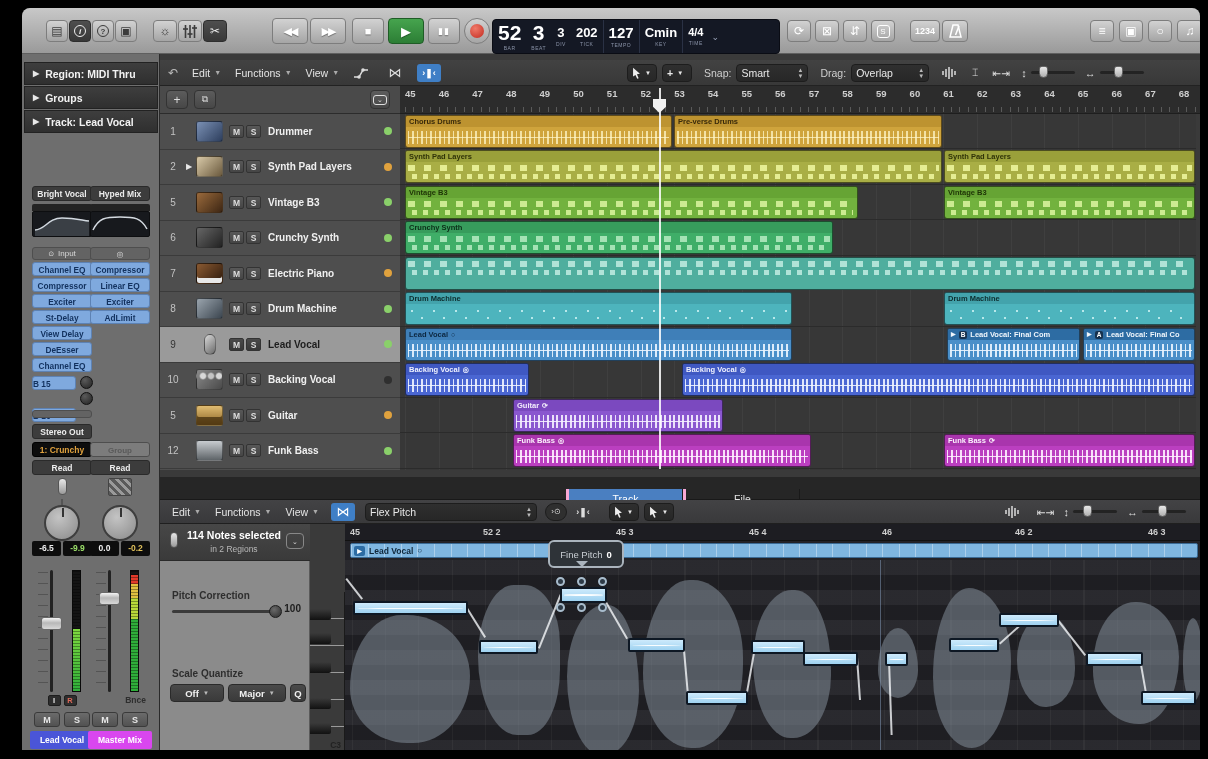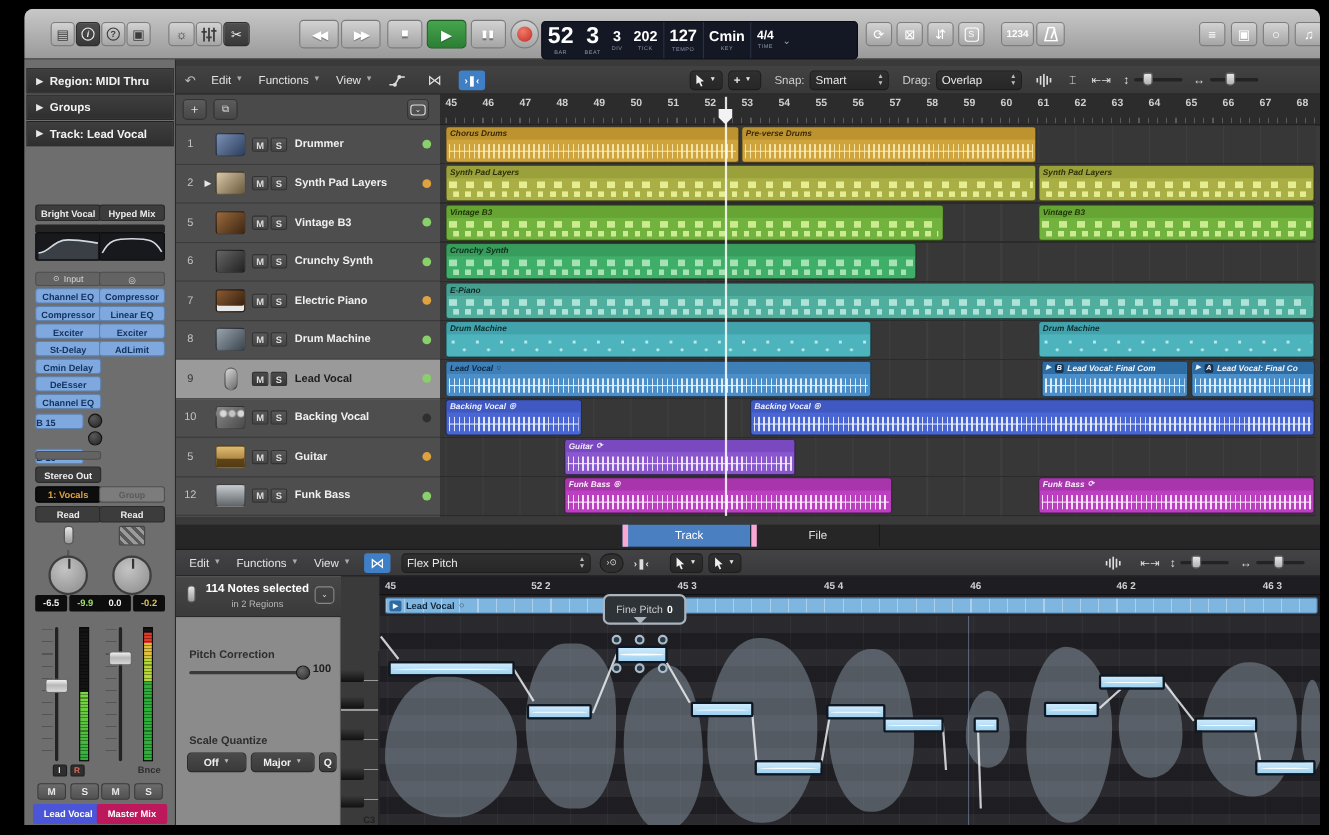--- a/index.html
+++ b/index.html
@@ -84,21 +84,21 @@
   .tms { display:flex; gap:2px; margin-right:7px; }
   .tmsb { width:15px; height:13px; background:linear-gradient(#585858,#454545); border:1px solid #333; border-radius:2px; color:#dedede; font-size:8.5px; font-weight:bold; text-align:center; line-height:12px; }
   .trow.sel .tmsb { background:linear-gradient(#4a4a4a,#383838); }
   .tname { flex:1; color:#f0f0f0; font-size:10px; font-weight:bold; overflow:hidden; white-space:nowrap; }
   .trow.sel .tname { color:#1d1d1d; }
   .tdot { width:8px; height:8px; border-radius:50%; margin-right:8px; }
 
   .lanes { position:absolute; left:400px; top:114px; width:796px; height:356px; background:#373737;
            background-image:repeating-linear-gradient(90deg,#3f3f3f 0 1px,transparent 1px 33.65px); background-position:5px 0; }
   .lanegrid { position:absolute; inset:0; background:repeating-linear-gradient(180deg,transparent 0 34.5px,#2b2b2b 34.5px 35.5px); }
-  .region { position:absolute; height:33px; border-radius:3px; border:1px solid rgba(0,0,0,.55); overflow:hidden;font-style:italic; }
+  .region { position:absolute; height:33px; border-radius:3px; border:1px solid rgba(0,0,0,.55); overflow:hidden; }
   .rhead { height:11px; font-size:7.5px; font-weight:bold; line-height:11px; padding:0 3px; white-space:nowrap; overflow:hidden; display:flex; gap:3px; align-items:center; }
   .rbody { position:relative; height:21px; }
   .wav::after { content:""; position:absolute; left:2px; right:2px; top:4px; bottom:4px;
         background:repeating-linear-gradient(90deg,var(--rw) 0 1.5px,transparent 1.5px 4.5px); }
   .wav::before { content:""; position:absolute; left:2px; right:2px; top:10px; height:1px; background:var(--rw); }
   .midi::after { content:""; position:absolute; left:2px; right:2px; top:3px; height:6px;
         background:repeating-linear-gradient(90deg,var(--rw) 0 7px,transparent 7px 16px); }
   .midi::before { content:""; position:absolute; left:6px; right:4px; top:12px; height:5px;
         background:repeating-linear-gradient(90deg,var(--rw) 0 5px,transparent 5px 11px); }
   .dots::after { content:""; position:absolute; left:2px; right:2px; top:3px; bottom:3px;
@@ -118,21 +118,21 @@
   .rg-indigo { --rc:#4a66d2; --rh:#3f58c2; --rt:#eef1ff; --rw:rgba(240,244,255,.9); background:var(--rc); }
   .rg-purple { --rc:#8a57cf; --rh:#7b49bf; --rt:#f2ecfc; --rw:rgba(245,240,255,.9); background:var(--rc); }
   .rg-magenta{ --rc:#bb3fc0; --rh:#a935ad; --rt:#fbeffc; --rw:rgba(255,240,255,.9); background:var(--rc); }
   .rhead { background:var(--rh); color:var(--rt); }
 
   .playhead { position:absolute; left:659px; top:88px; width:2px; height:381px; background:rgba(255,255,255,.85); z-index:30; }
   .ph-handle { position:absolute; left:653px; top:99px; width:13px; height:14px; background:#f2f2f2; clip-path:polygon(0 0,100% 0,100% 55%,50% 100%,0 55%); z-index:31; }
 
   
   .edtabs { position:absolute; left:160px; top:477px; width:1040px; height:23px; background:#262626; border-bottom:1px solid #191919; }
-  .edtab { position:absolute; top:0; height:20px; font-size:10.5px; color:#e2e2e2; display:flex; align-items:center; justify-content:center; border-left:5px solid #f9a8d4; border-right:1px solid #191919; }
+  .edtab { position:absolute; top:12px; height:20px; font-size:10.5px; color:#e2e2e2; display:flex; align-items:center; justify-content:center; border-left:3px solid #f9a8d4; border-right:1px solid #191919; }
   .edtab.on { background:#4a7fc1; color:#fff; }
   .ed-toolbar { position:absolute; left:160px; top:500px; width:1040px; height:24px; background:linear-gradient(#434345,#39393b); border-bottom:1px solid #1f1f1f; display:flex; align-items:center; color:#e0e0e0; font-size:10.5px; }
 
   .edpanel { position:absolute; left:160px; top:524px; width:150px; height:226px; background:#8b8b8b; border-right:1px solid #5a5a5a; }
   .edphead { position:absolute; left:0; top:0; width:150px; height:37px; background:linear-gradient(#474747,#3a3a3a); border-bottom:1px solid #2a2a2a; color:#fff; }
   .pc-slider { position:absolute; left:12px; width:108px; height:3px; background:#3a3a3a; border-radius:2px; }
   .pc-thumb { position:absolute; right:-2px; top:-5px; width:13px; height:13px; border-radius:50%; background:radial-gradient(circle at 38% 32%,#6a6a6a,#2c2c2c); border:1px solid #1c1c1c; }
   .dd { position:absolute; background:linear-gradient(#4a4a4a,#3a3a3a); border:1px solid #2a2a2a; border-radius:4px; height:18px; color:#f0f0f0; font-size:9.5px; font-weight:bold; display:flex; align-items:center; justify-content:center; gap:4px; }
 
   .piano { position:absolute; left:310px; top:592px; width:35px; height:190px; background:linear-gradient(90deg,#fdfdfd,#e8e8e8); border-right:1px solid #1a1a1a;
@@ -320,31 +320,31 @@
     <div class="row sflat" style="top:67px;display:flex;align-items:center;justify-content:center;gap:4px">
         <span style="font-size:7px">⊙</span>
         <span>Input</span>
       </div>
     <div class="row" style="top:82px">
 
     <div class="plugin">Channel EQ</div>
         <div class="plugin">Compressor</div>
         <div class="plugin">Exciter</div>
         <div class="plugin">St-Delay</div>
-        <div class="plugin">Cmin Delay</div>
+        <div class="plugin">View Delay</div>
         <div class="plugin">DeEsser</div>
         <div class="plugin">Channel EQ</div>
       </div>
     <div class="send" style="top:196px">B 15</div>
     <div class="sknob" style="top:196px"></div>
     <div class="send" style="top:228px">B 16</div>
     <div class="sknob" style="top:212px"></div>
     <div class="row sflat" style="top:230px;height:8px"></div>
     <div class="row sbtn" style="top:244px">Stereo Out</div>
-    <div class="row grouplab" style="top:262px">1: Vocals</div>
+    <div class="row grouplab" style="top:262px">1: Crunchy</div>
     <div class="row sbtn" style="top:280px">Read</div>
     <div class="row" style="top:298px;height:26px">
       <span style="display:inline-block;width:9px;height:17px;background:linear-gradient(#e8e8e8,#9a9a9a);border-radius:4px;border:1px solid #555"></span>
       <span style="display:block;width:2px;height:6px;background:#555;margin:0 auto"></span>
     </div>
     <div class="knob" style="top:325px"></div>
     <div class="row vals" style="top:361px">
       <div class="val white">-6.5</div>
       <div class="val green">-9.9</div>
     </div>
@@ -401,21 +401,21 @@
       <div class="meter">
         <div class="mfill" style="height:97%;background:linear-gradient(to top,#2fae3a 0 62%,#b8d83a 62% 80%,#e0c040 80% 92%,#e03a2a 92% 100%)"></div>
         <div class="mseg"></div>
       </div>
     </div>
     <div class="row" style="top:515px;color:#2e2e2e;font-size:8.5px;font-weight:bold;text-align:right;padding-right:4px">Bnce</div>
     <div class="row" style="top:532px;display:flex;gap:4px;justify-content:center">
       <span class="msbtn">M</span>
       <span class="msbtn">S</span>
     </div>
-    <div class="stripname" style="top:551px;background:#be185d">Master Mix</div>
+    <div class="stripname" style="top:551px;background:#d946ef">Master Mix</div>
   </div>
 
   <div class="arr-toolbar">
     <span style="margin-left:8px;color:#bbb;font-size:12px">↶</span>
     <div class="menu">
         <span>Edit</span>
         <span class="chev">▼</span>
       </div>
     <div class="menu">
         <span>Functions</span>
@@ -691,23 +691,20 @@
       </div>
 
     <div class="region rg-mint" style="left:5px;top:107px;width:428px">
         <div class="rhead">
           <span>Crunchy Synth</span>
         </div>
         <div class="rbody midi"></div>
       </div>
 
     <div class="region rg-teal" style="left:5px;top:143px;width:790px">
-        <div class="rhead">
-          <span>E-Piano</span>
-        </div>
         <div class="rbody midi"></div>
       </div>
 
     <div class="region rg-cyan" style="left:5px;top:178px;width:387px">
         <div class="rhead">
           <span>Drum Machine</span>
         </div>
         <div class="rbody dots"></div>
       </div>
     <div class="region rg-cyan" style="left:544px;top:178px;width:251px">

